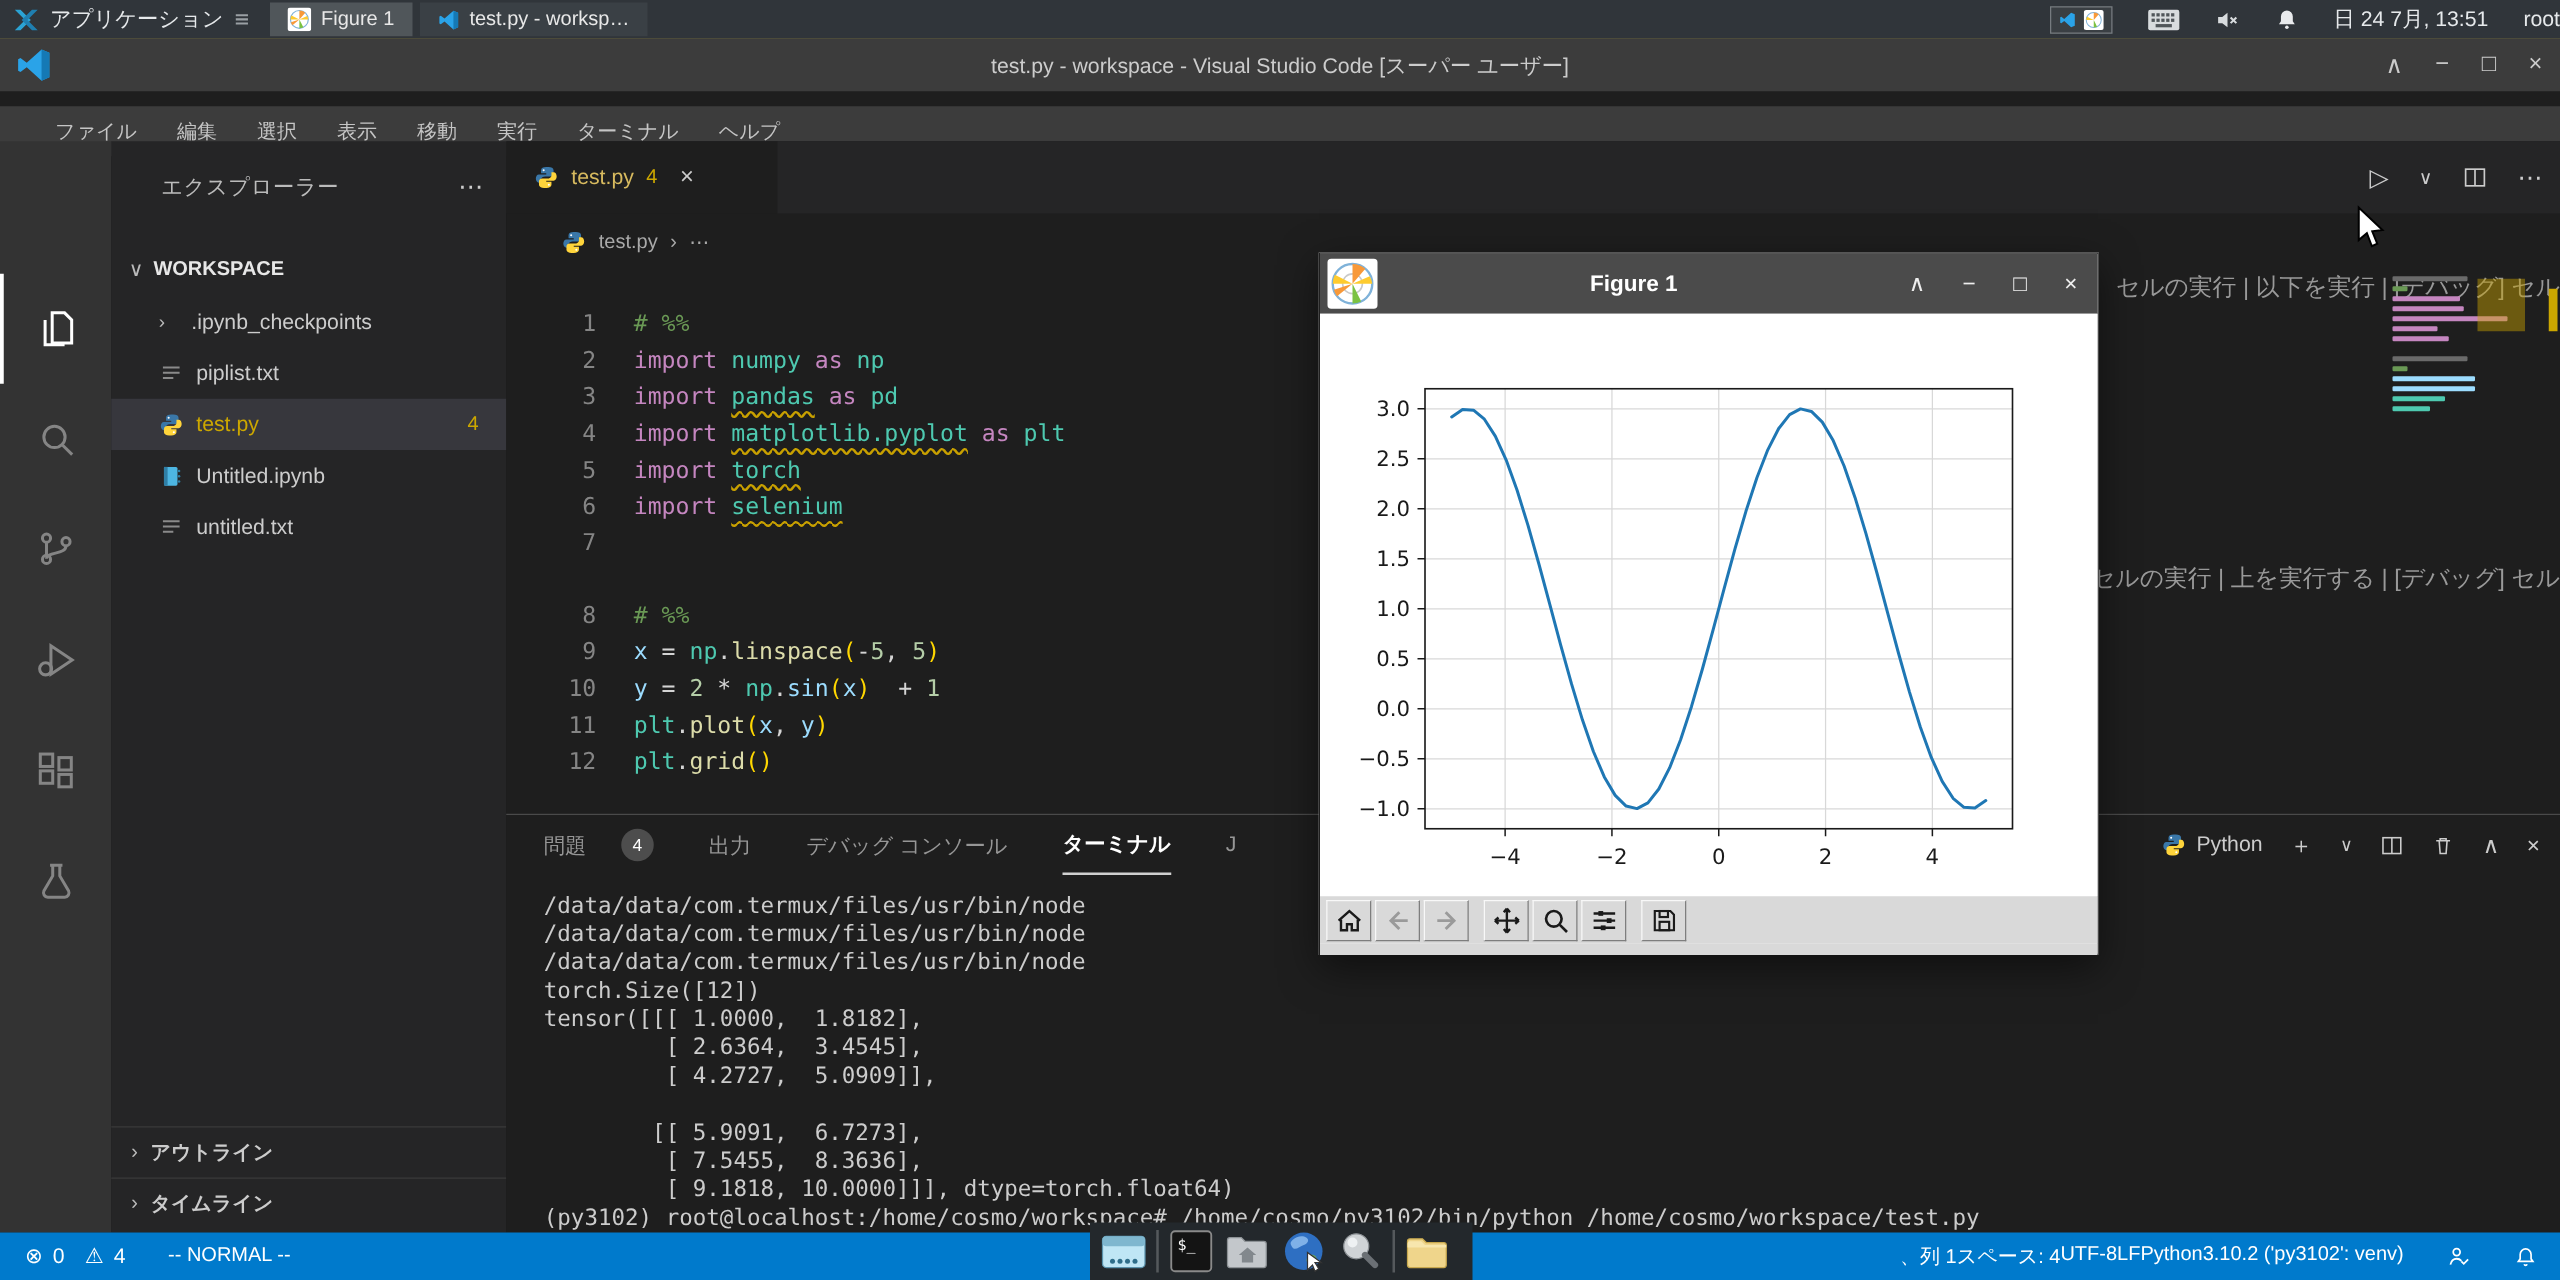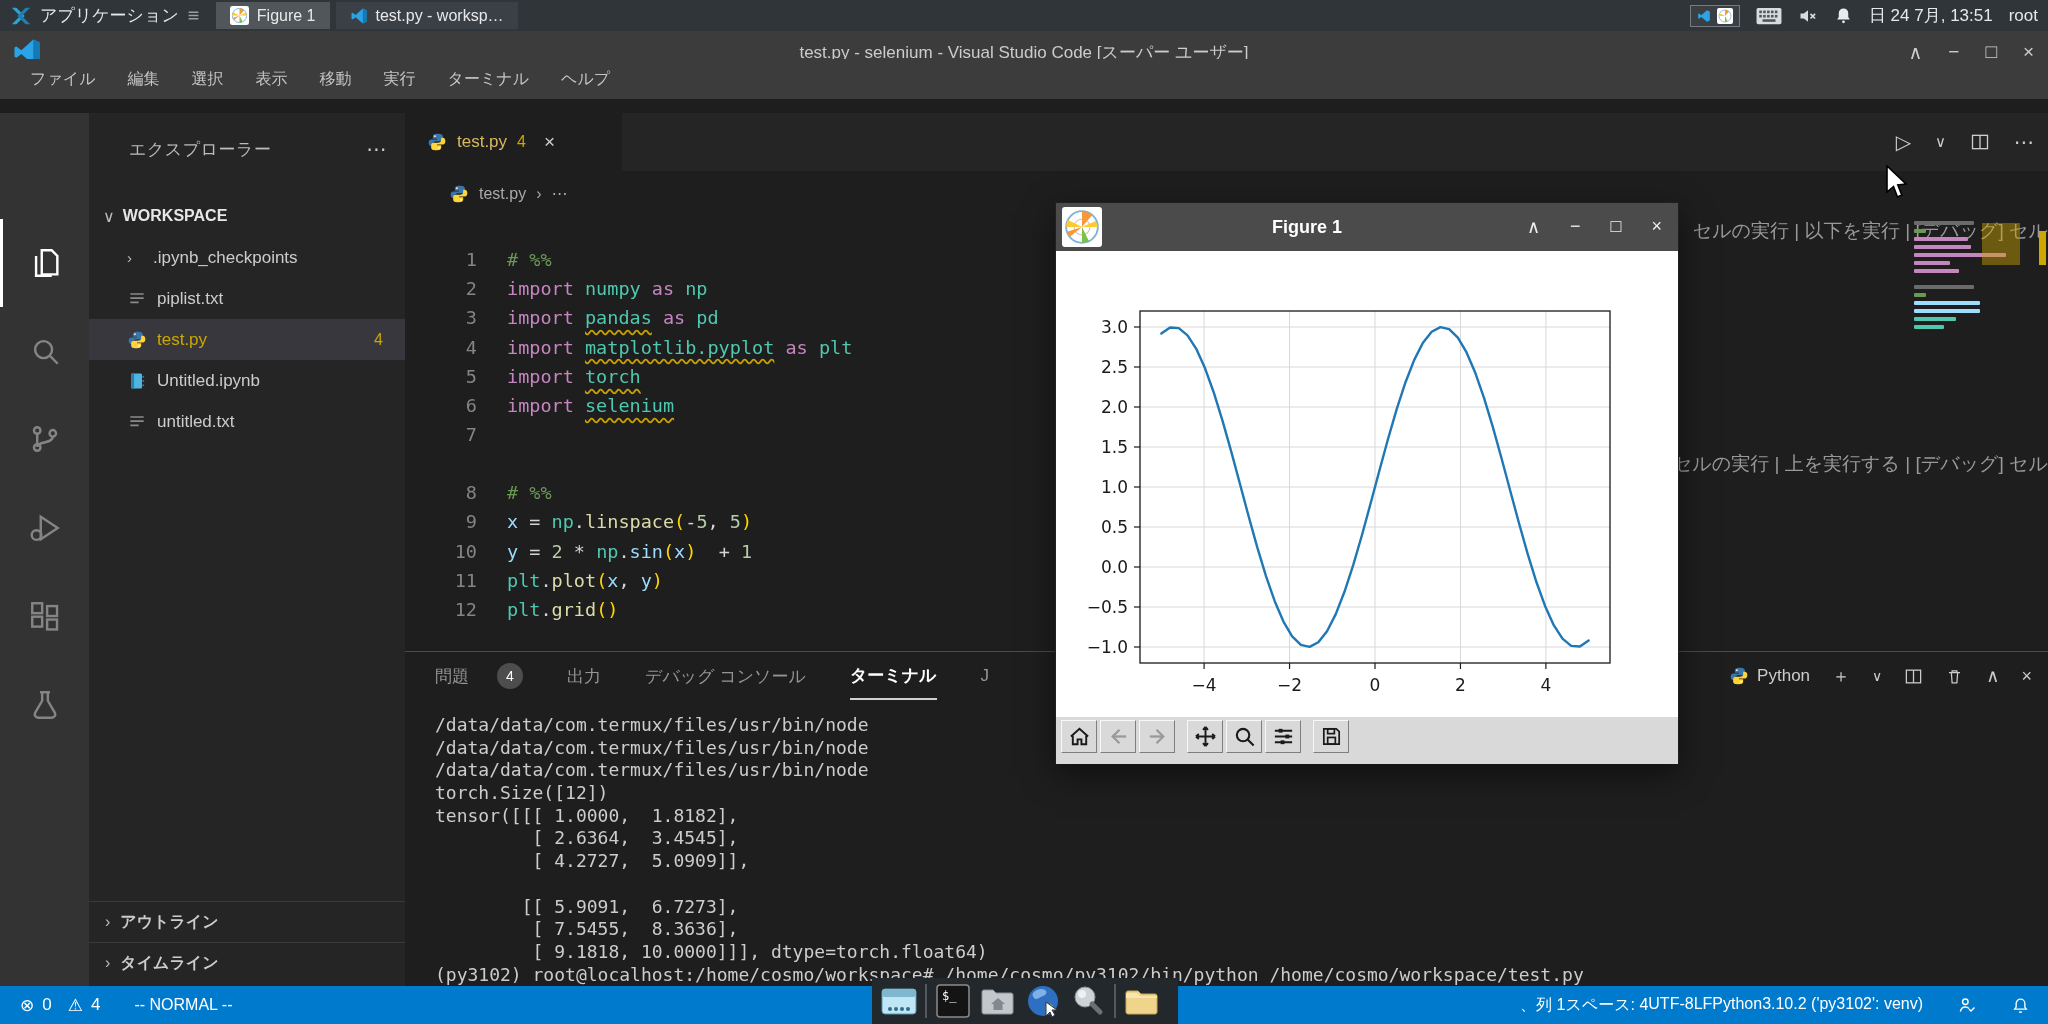--- a/index.html
+++ b/index.html
@@ -5,28 +5,28 @@
   html,body{margin:0;padding:0;background:#000;}
   #screen{position:relative;width:2048px;height:1024px;overflow:hidden;
     font-family:"Liberation Sans","DejaVu Sans",sans-serif;color:#ccc;background:#fde047;}
   svg{display:block}
   
   #topbar{position:absolute;left:0;top:0;width:2048px;height:31px;background:#30353a;display:flex;align-items:center;z-index:10;}
   #topbar .appmenu{display:flex;align-items:center;gap:8px;padding:0 10px;height:100%;color:#e6e9eb;font-size:17px;}
   .tb-win{display:flex;align-items:center;gap:8px;height:27px;margin-left:6px;padding:0 14px;font-size:16px;color:#e8e8e8;max-width:220px;white-space:nowrap;overflow:hidden;}
   .tb-win.active{background:#50565a;}
   .tb-win.inactive{background:#3a4045;}
-  #topbar-right{margin-left:auto;display:flex;align-items:center;gap:16px;padding-right:10px;color:#e6e9eb;font-size:17px;}
+  #topbar-right{margin-left:auto;display:flex;align-items:center;gap:28px;color:#e6e9eb;font-size:17px;}
   #tray-box{display:flex;align-items:center;gap:6px;border:1px solid #767b7f;background:#3a3f43;padding:2px 6px;}
   
   #vscode{position:absolute;left:0;top:31px;width:2048px;height:993px;background:#1e1e1e;}
   #vstitle{position:absolute;left:0;top:0;width:100%;height:42px;background:#3c3c3c;display:flex;align-items:center;}
   #vstitle .title{position:absolute;left:0;right:0;text-align:center;font-size:17px;color:#cccccc;}
   #vstitle .controls{position:absolute;right:14px;top:0;height:42px;display:flex;align-items:center;gap:26px;font-size:19px;color:#cccccc;}
-  #menubar{position:absolute;left:0;top:28px;width:100%;height:40px;background:#3c3c3c;display:flex;align-items:center;padding-left:14px;box-sizing:border-box;}
+  #menubar{position:absolute;left:0;top:54px;width:100%;height:40px;background:#3c3c3c;display:flex;align-items:center;padding-left:28px;box-sizing:border-box;}
   .menu-item{padding:6px 16px;font-size:16px;color:#c5c5c5;}
   
   #activitybar{position:absolute;left:0;top:82px;width:89px;height:873px;background:#333333;}
   .act-ico{position:absolute;left:0;width:89px;height:88px;display:flex;align-items:center;justify-content:center;color:#858585;}
   .act-ico.active{color:#ffffff;border-left:3px solid #fff;box-sizing:border-box;}
   .act-ico svg{width:34px;height:34px;}
   
   #sidebar{position:absolute;left:89px;top:82px;width:316px;height:873px;background:#252526;font-size:17px;}
   #expl-header{display:flex;align-items:center;height:48px;padding:12px 18px 0 40px;color:#bbbbbb;letter-spacing:.5px;}
   #expl-header .dots{margin-left:auto;font-size:20px;color:#cccccc;}
@@ -173,21 +173,21 @@
       <span>root</span>
     </div>
   </div>
 
   <div id="vscode">
     <div id="vstitle">
       <svg viewBox="0 0 24 24" width="30" height="30" style="margin-left:12px">
           <path d="M17 2L7.5 10.5 3.5 7.5 2 8.3v7.4l1.5.8 4-3L17 22l5-2.2V4.2z" fill="#2aa3e8"></path>
           <path d="M17 2v20l5-2.2V4.2z" fill="#1579b5"></path>
         </svg>
-      <span class="title">test.py - selenium - Visual Studio Code [スーパー ユーザー]</span>
+      <span class="title">test.py - workspace - Visual Studio Code [スーパー ユーザー]</span>
       <span class="controls">
         <span>∧</span>
         <span>−</span>
         <span>□</span>
         <span>×</span>
       </span>
     </div>
     <div id="menubar">
         <span class="menu-item">ファイル</span>
         <span class="menu-item">編集</span>

